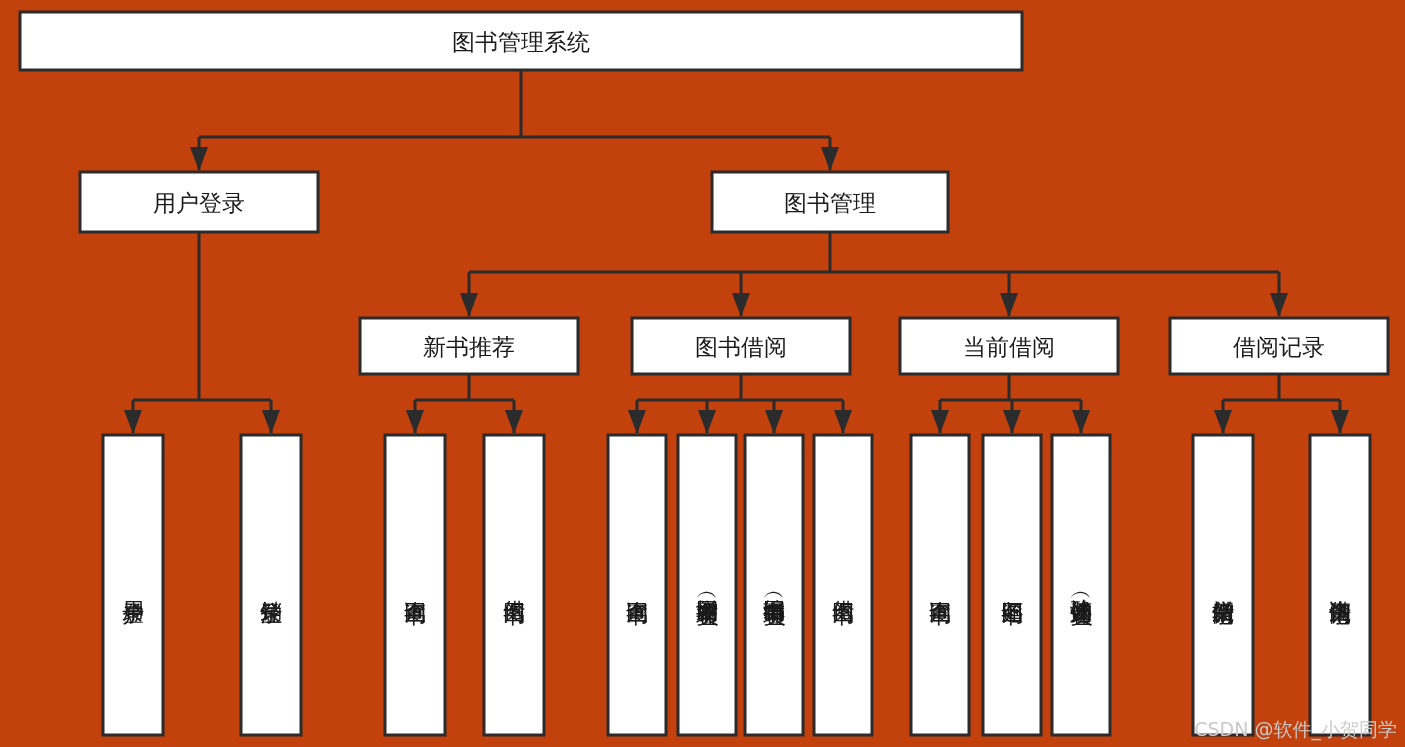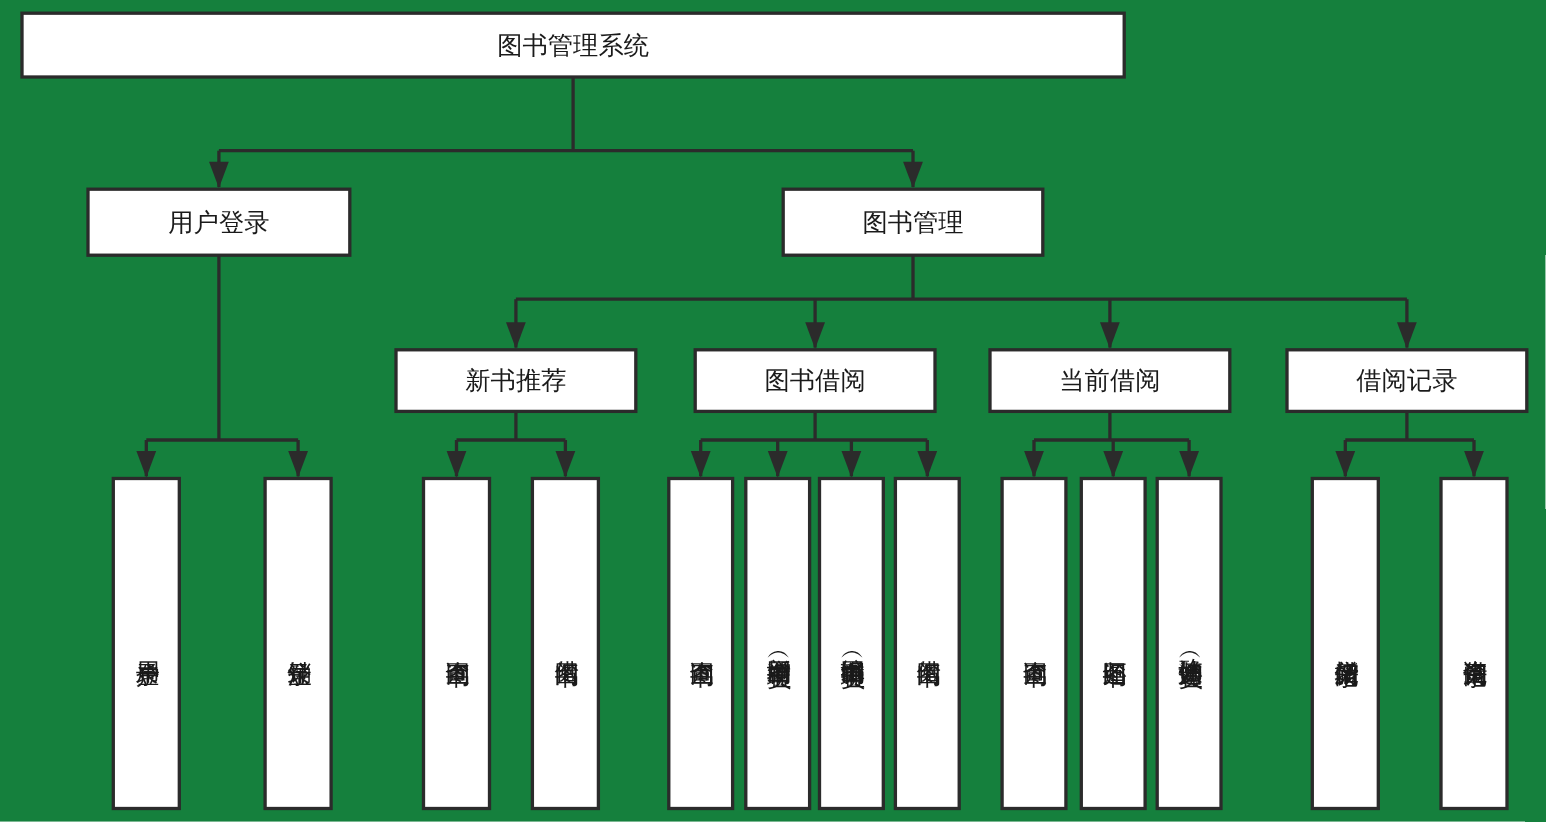--- a/index.html
+++ b/index.html
@@ -4,21 +4,21 @@
 <style>
   html, body {
     margin: 0;
     padding: 0;
     background: #ffffff;
   }
   #canvas-wrap {
     position: relative;
     width: 1405px;
     height: 747px;
-    background: #15803d;
+    background: #c2410c;
     overflow: hidden;
     font-family: "DejaVu Sans", "Liberation Sans", sans-serif;
   }
   svg#diagram {
     position: absolute;
     left: 0;
     top: 0;
     width: 1405px;
     height: 747px;
     display: block;
@@ -175,14 +175,15 @@
       <div class="node-label-v" style="left: 678px; top: 449px; width: 58px; height: 272px;">新增图书（管理员）</div>
       <div class="node-label-v" style="left: 745px; top: 449px; width: 58px; height: 272px;">编辑图书（管理员）</div>
       <div class="node-label-v" style="left: 814px; top: 449px; width: 58px; height: 272px;">借阅图书</div>
       <div class="node-label-v" style="left: 911px; top: 449px; width: 58px; height: 272px;">查询图书</div>
       <div class="node-label-v" style="left: 983px; top: 449px; width: 58px; height: 272px;">归还图书</div>
       <div class="node-label-v" style="left: 1052px; top: 449px; width: 58px; height: 272px;">确认归还（管理员）</div>
       <div class="node-label-v" style="left: 1193px; top: 449px; width: 60px; height: 272px;">新增借阅记录</div>
       <div class="node-label-v" style="left: 1310px; top: 449px; width: 60px; height: 272px;">查询借阅记录</div>
     </div>
 
+  <div class="watermark">CSDN @软件_小贺同学</div>
 
 </div>
 
 </body></html>

